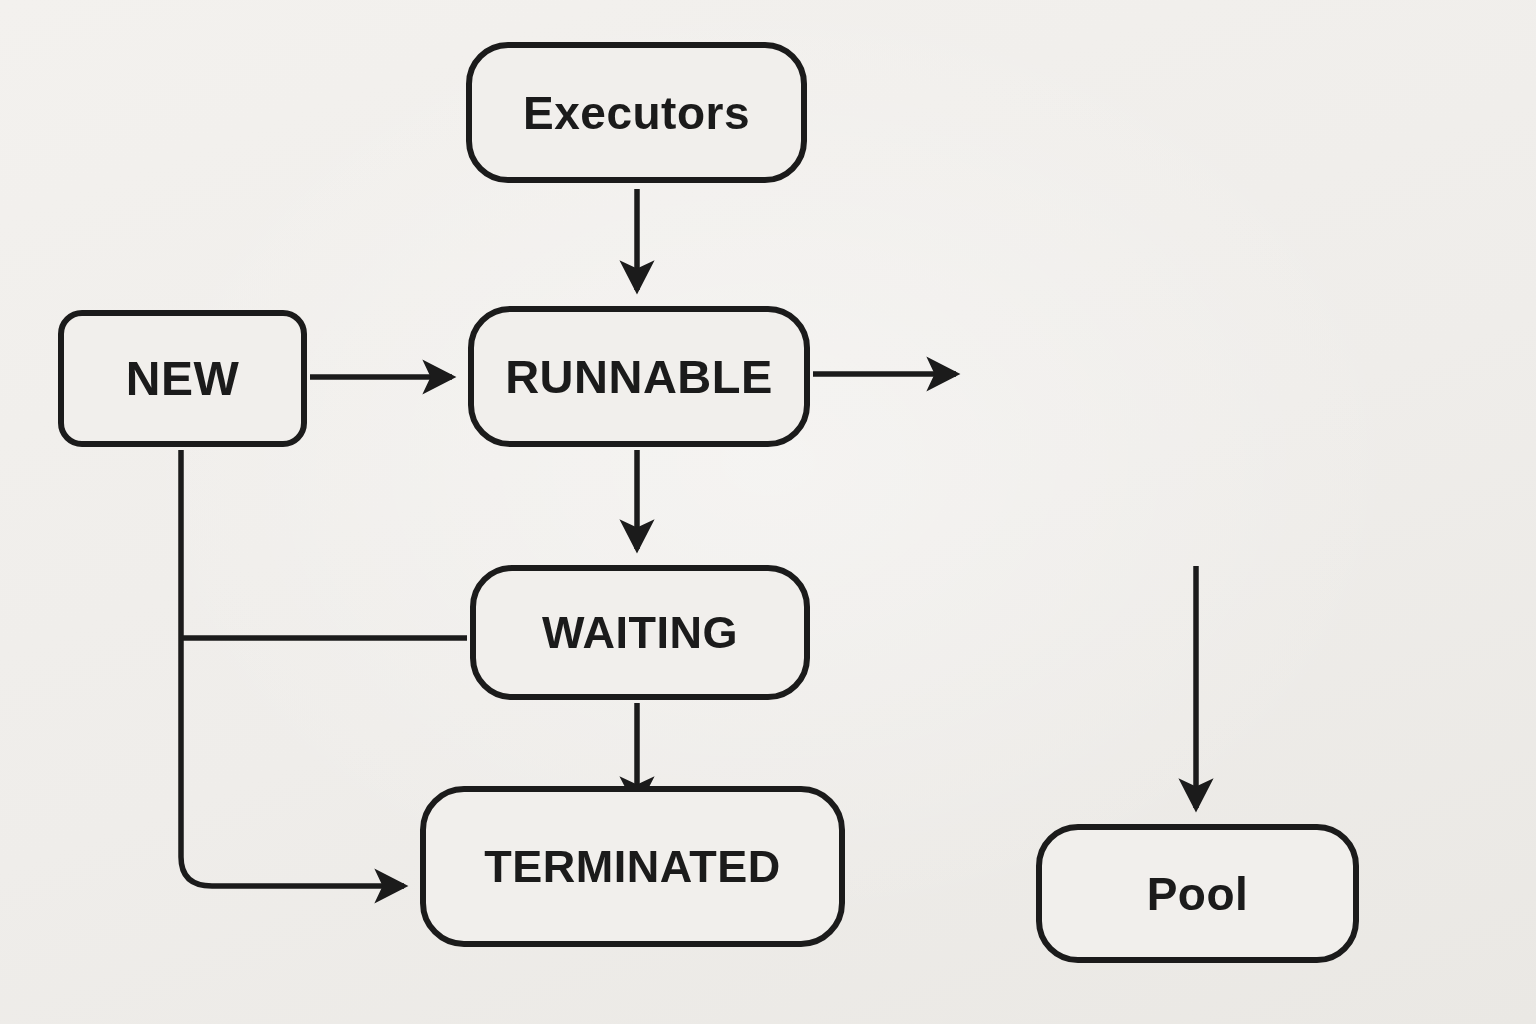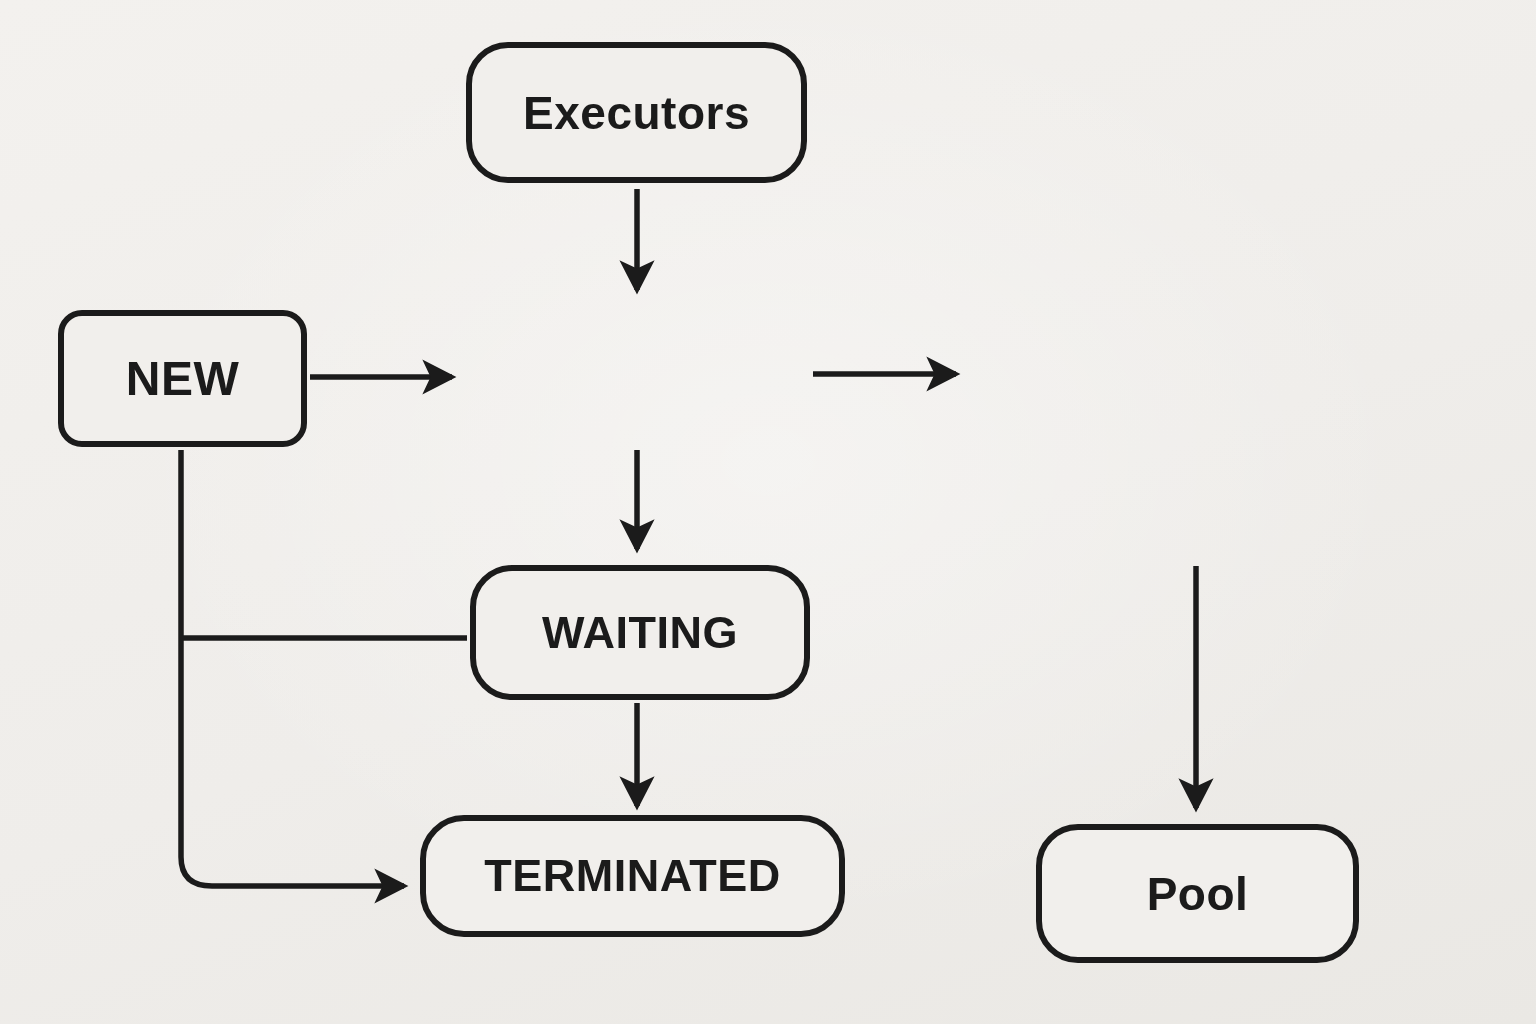--- a/index.html
+++ b/index.html
@@ -35,21 +35,21 @@
     color: #1b1b1b;
     font-weight: bold;
     letter-spacing: 0.5px;
     text-align: center;
   }
   .node-executors   { left: 466px; top:  42px; width: 341px; height: 141px; border-radius: 42px; font-size: 46px; }
   .node-new         { left:  58px; top: 310px; width: 249px; height: 137px; border-radius: 24px; font-size: 48px; }
   .node-runnable    { left: 468px; top: 306px; width: 342px; height: 141px; border-radius: 42px; font-size: 47px; }
   .node-worker-pool { left: 972px; top: 183px; width: 451px; height: 380px; border-radius: 62px; font-size: 47px; }
   .node-waiting     { left: 470px; top: 565px; width: 340px; height: 135px; border-radius: 42px; font-size: 45px; }
-  .node-terminated  { left: 420px; top: 815px; width: 425px; height: 122px; border-radius: 44px; font-size: 45px; }
+  .node-terminated  { left: 420px; top: 786px; width: 425px; height: 161px; border-radius: 44px; font-size: 45px; }
   .node-queue       { left:1036px; top: 824px; width: 323px; height: 139px; border-radius: 42px; font-size: 46px; }
 </style>
 </head>
 <body>
 
 <div class="canvas">
 
   <svg class="edges-layer" viewBox="0 0 1536 1024" xmlns="http://www.w3.org/2000/svg">
     <defs>
       <marker id="arrowhead" markerWidth="6.4" markerHeight="6.4" refX="5.4" refY="3.2" orient="auto" markerUnits="strokeWidth">
@@ -69,20 +69,23 @@
   </svg>
 
   <div class="node node-executors">
     <span>Executors</span>
   </div>
 
   <div class="node node-new">
     <span>NEW</span>
   </div>
 
+  <div class="node node-runnable">
+    <span>RUNNABLE</span>
+  </div>
 
 
   <div class="node node-waiting">
     <span>WAITING</span>
   </div>
 
   <div class="node node-terminated">
     <span>TERMINATED</span>
   </div>
 

